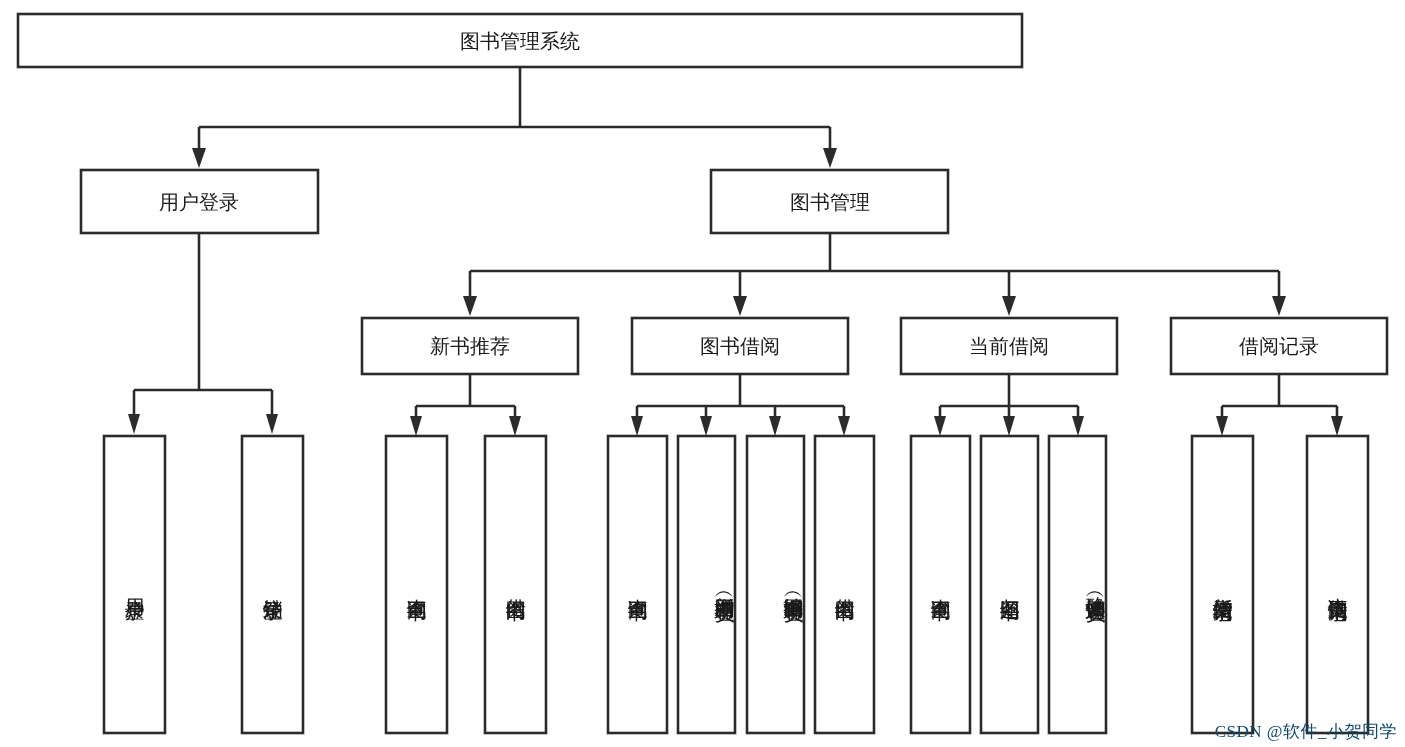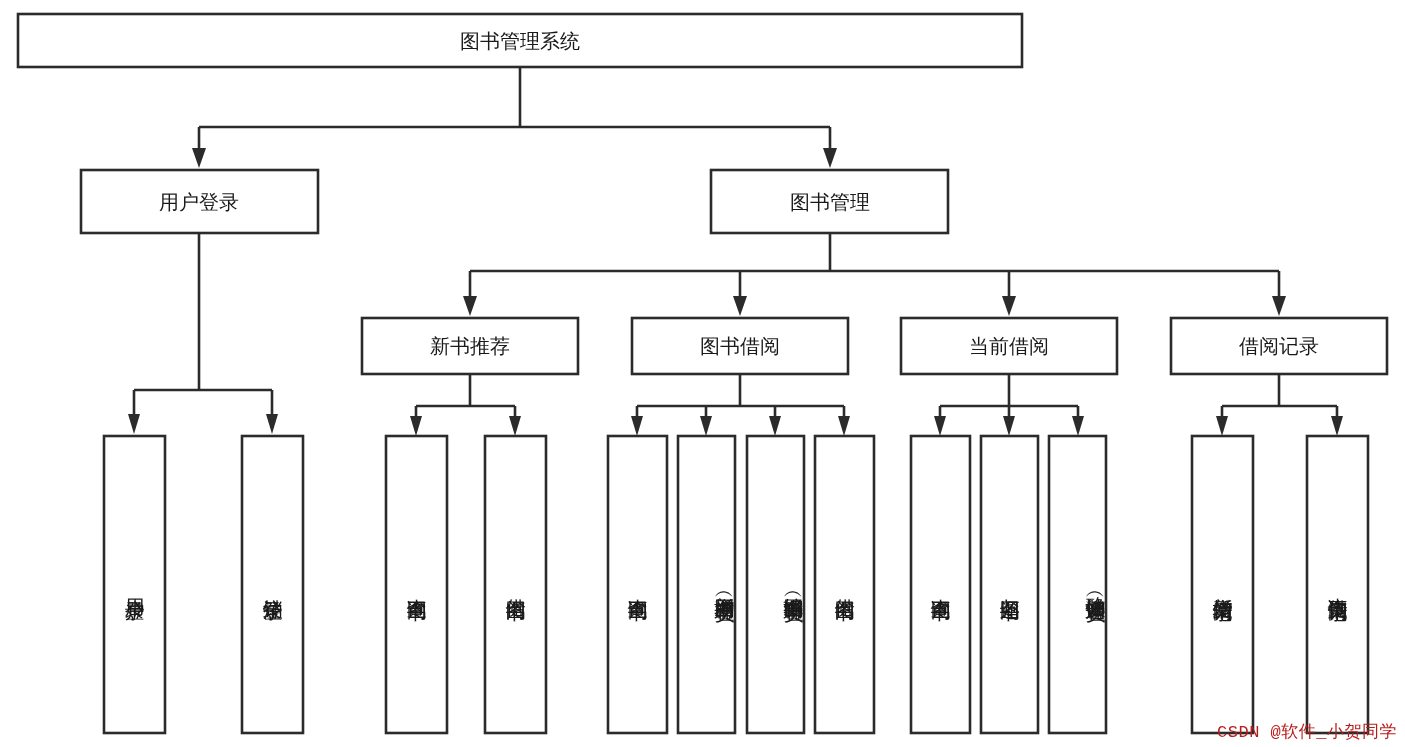--- a/index.html
+++ b/index.html
@@ -58,23 +58,23 @@
     color: #1a1a1a;
     letter-spacing: 1px;
     text-align: center;
     white-space: nowrap;
     user-select: none;
   }
   .watermark {
     position: absolute;
     right: 8px;
     bottom: 4px;
-    font-family: Liberation Mono, monospace;
+    font-family: Liberation Serif, serif;
     font-size: 17px;
-    color: #b91c1c;
+    color: #0c4a6e;
     letter-spacing: 0.5px;
     white-space: nowrap;
   }
 </style>
 </head>
 <body>
 
 <div id="diagram-root">
 
   <svg id="flow" viewBox="0 0 1405 747">

